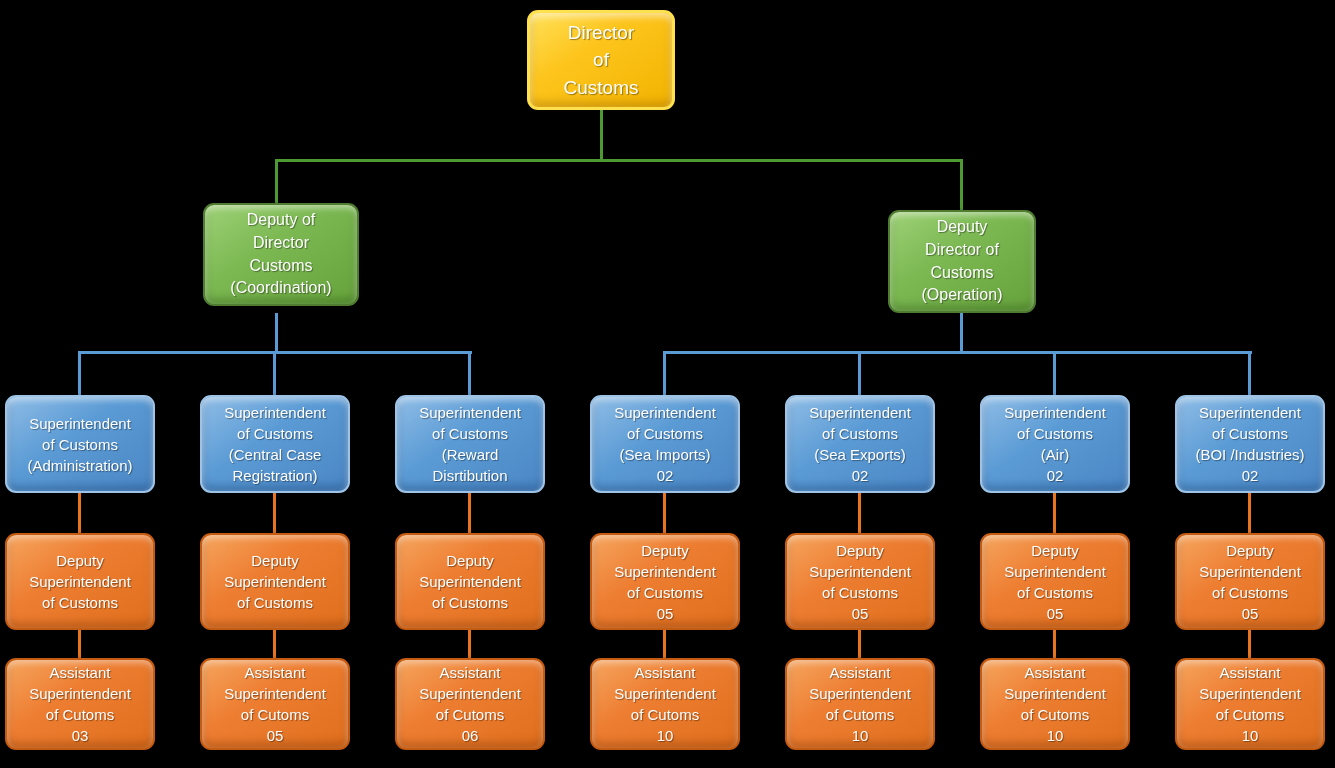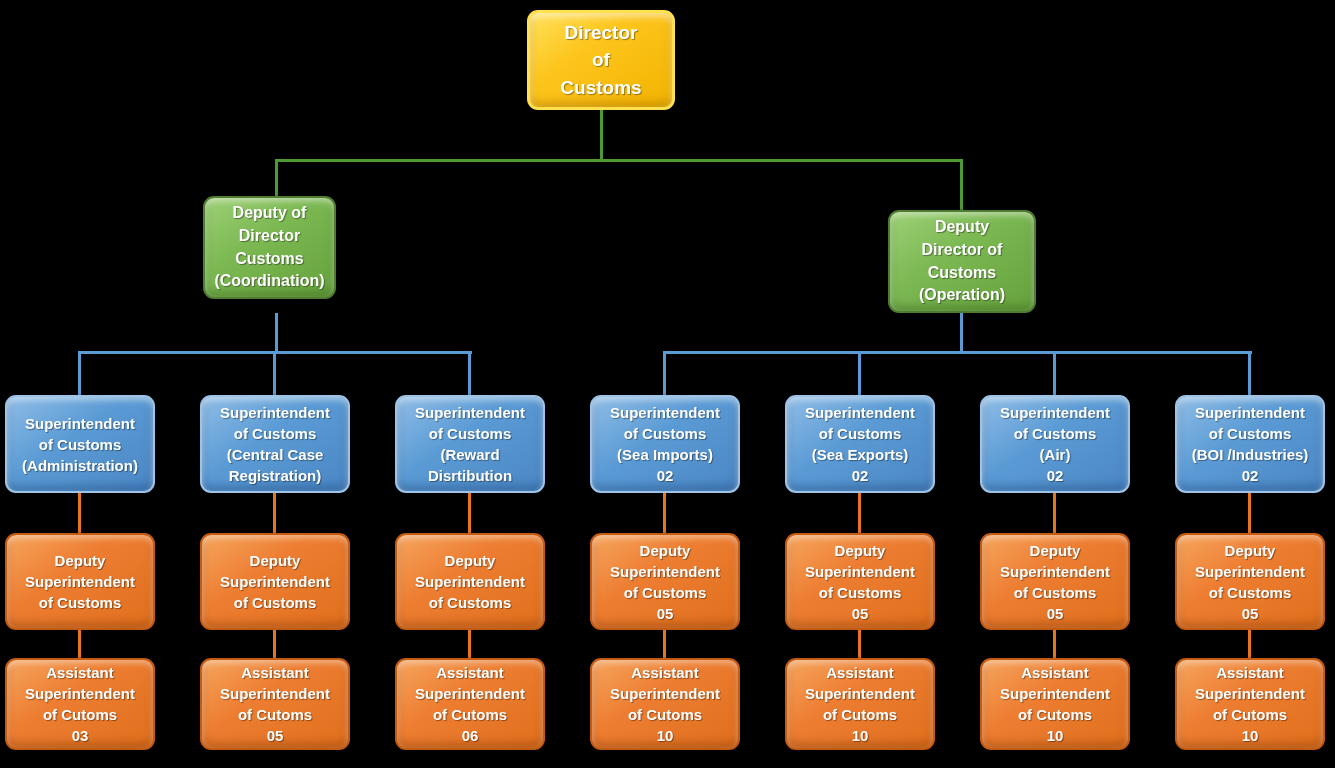--- a/index.html
+++ b/index.html
@@ -8,21 +8,21 @@
     width:1335px;height:768px;
     background:var(--background,#000);
     font-family:"Liberation Sans", sans-serif;
     overflow:hidden;
   }
   .node{
     position:absolute;
     box-sizing:border-box;
     display:flex;align-items:center;justify-content:center;
     text-align:center;
-    color:#fff;font-weight:bold;
+    color:#fff;font-weight:normal;
     white-space:pre-line;
     border-radius:11px;
     text-shadow:1px 1px 1px rgba(0,0,0,.4);
   }
   .director{
     background:linear-gradient(145deg,#ffe15a 0%,#fdc51d 38%,#f2b300 100%);
     border:3px solid var(--director_rim,#ffe14d);
     box-shadow:inset 0 4px 7px rgba(255,255,255,.55), inset 0 -5px 9px rgba(140,90,0,.35), 0 2px 5px rgba(0,0,0,.7);
     font-size:19px;line-height:1.45;
   }
@@ -68,21 +68,21 @@
 
   <div class="node director" style="left:527px;top:10px;width:148px;height:100px;">Director
 of
 Customs</div>
 
   <div class="line v green" style="left:600px;top:110px;height:49px;"></div>
   <div class="line h green" style="left:275px;top:159px;width:688px;"></div>
   <div class="line v green" style="left:275px;top:159px;height:51px;"></div>
   <div class="line v green" style="left:960px;top:159px;height:51px;"></div>
 
-  <div class="node deputy" style="left:203px;top:196px;width:133px;height:103px;">Deputy of
+  <div class="node deputy" style="left:203px;top:203px;width:156px;height:103px;">Deputy of
 Director
 Customs
 (Coordination)</div>
   <div class="node deputy" style="left:888px;top:210px;width:148px;height:103px;">Deputy
 Director of
 Customs
 (Operation)</div>
 
   <div class="line v blue" style="left:275px;top:313px;height:39px;"></div>
   <div class="line h blue" style="left:78px;top:351px;width:394px;"></div>

